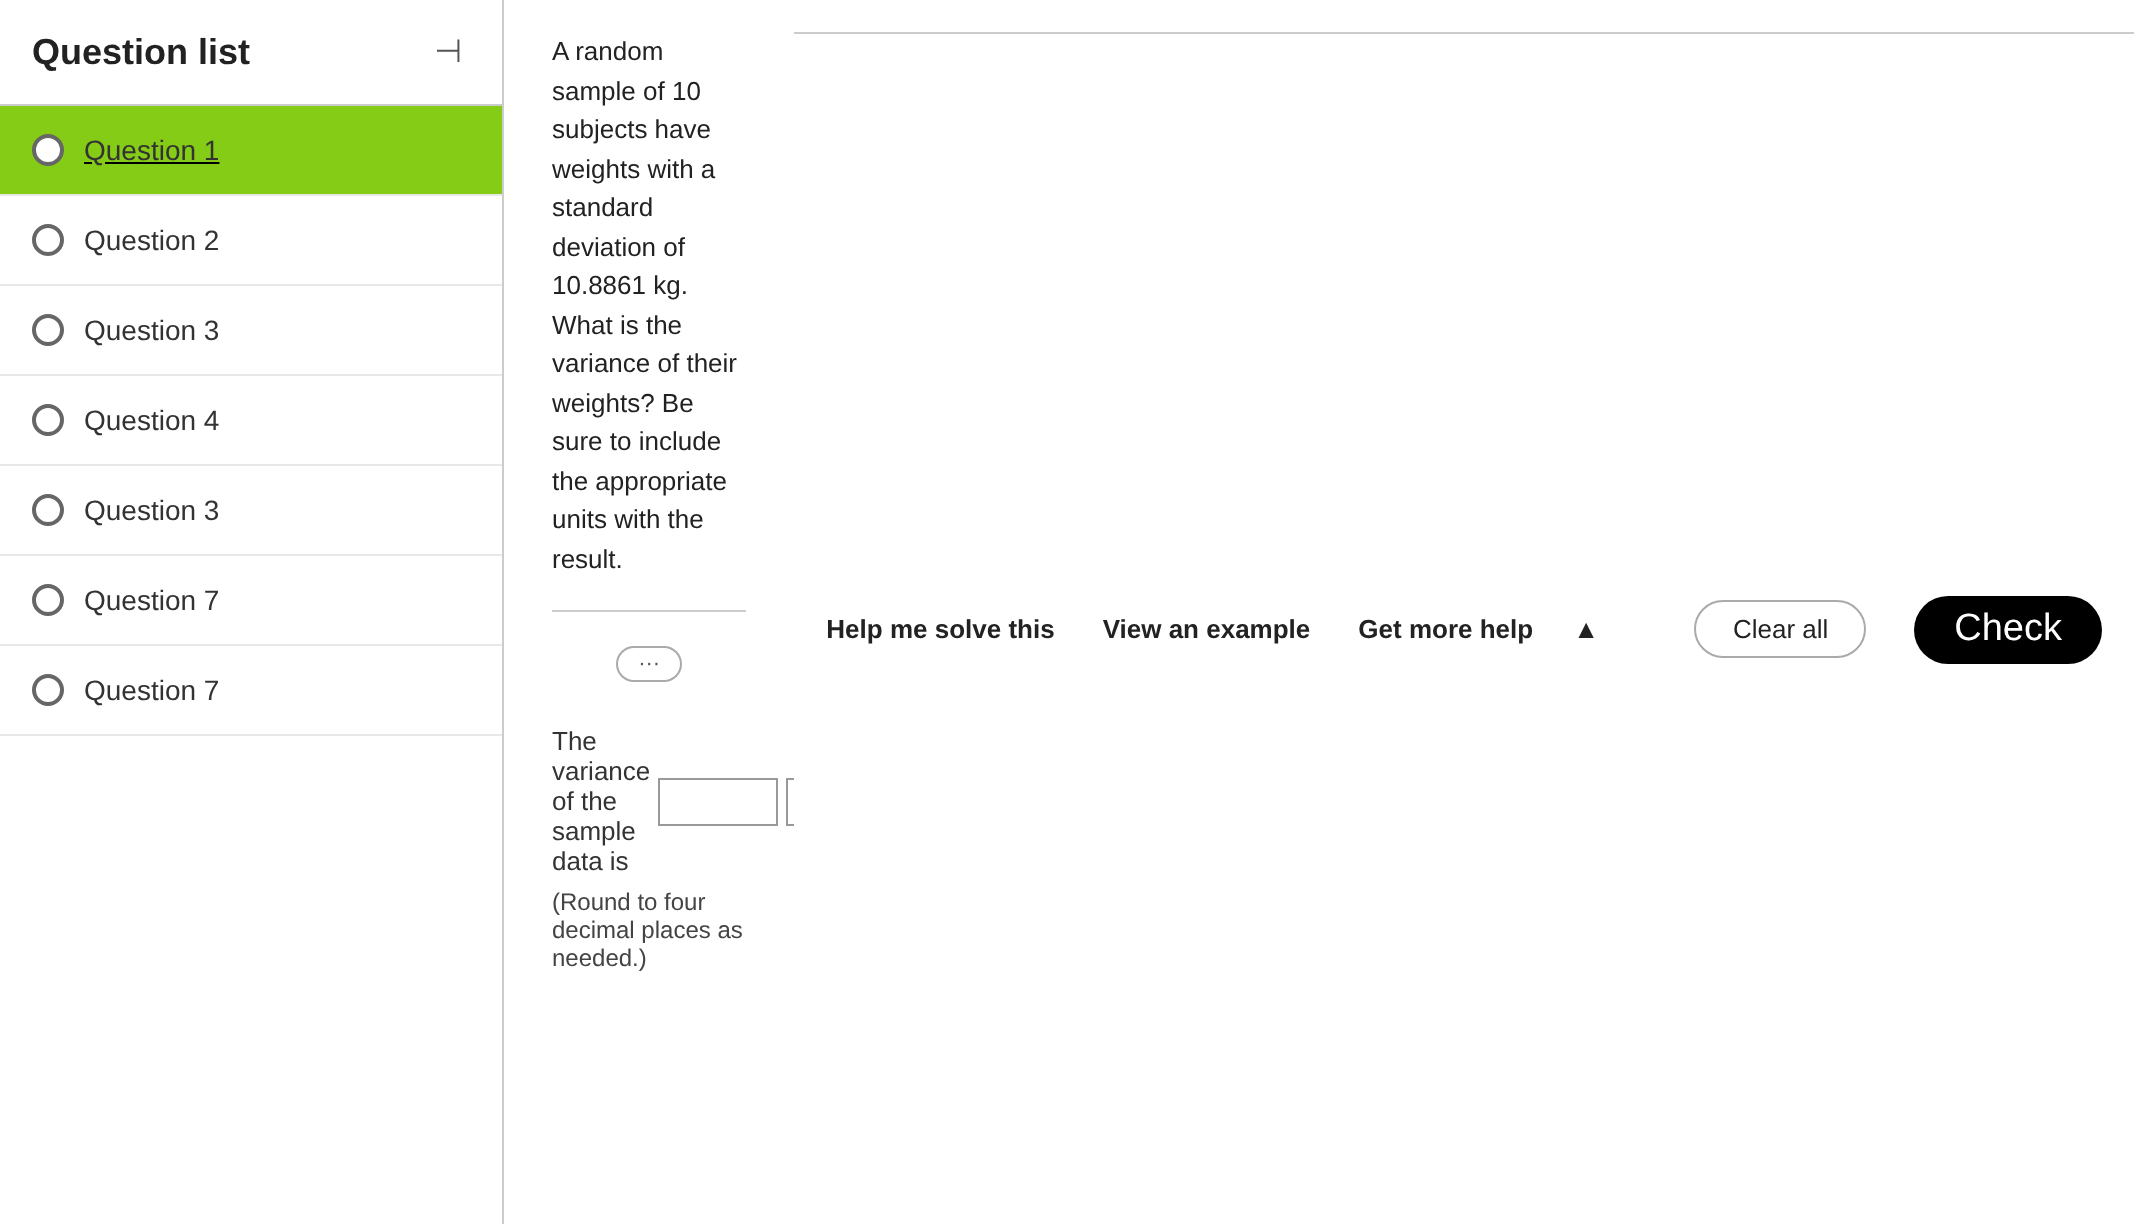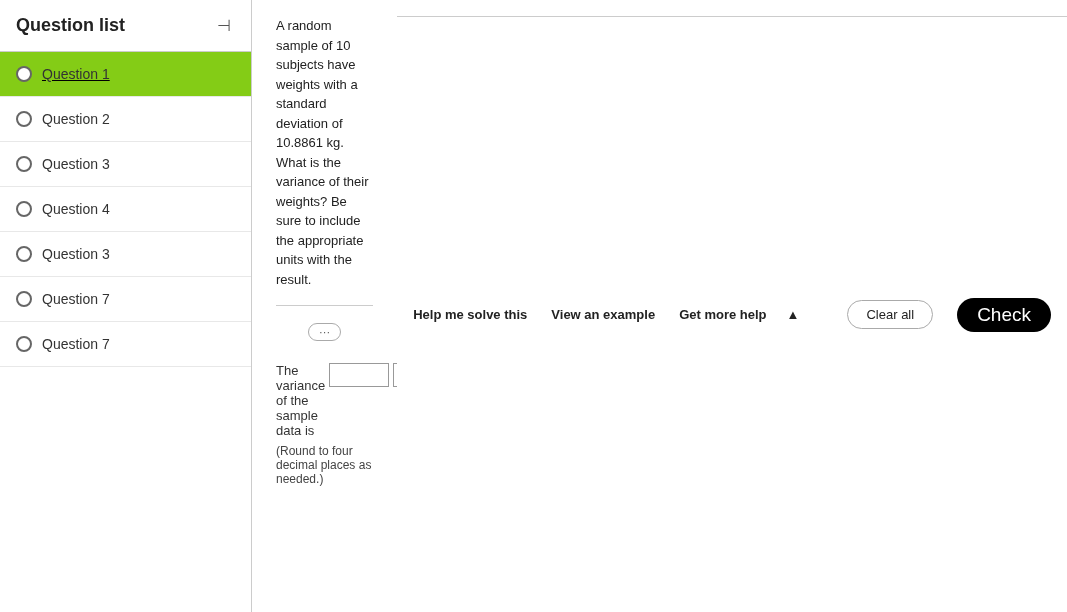--- a/index.html
+++ b/index.html
@@ -130,20 +130,21 @@
       padding: 2px 10px;
       font-size: 11px;
       color: #555;
       cursor: pointer;
       background: #fff;
       margin-bottom: 12px;
     }
 
     .answer-row {
       display: flex;
+      align-items: center;
       font-size: 13px;
       color: #333;
       margin-bottom: 6px;
     }
 
     .answer-input {
       width: 60px;
       height: 24px;
       border: 1px solid #999;
       margin: 0 4px;

